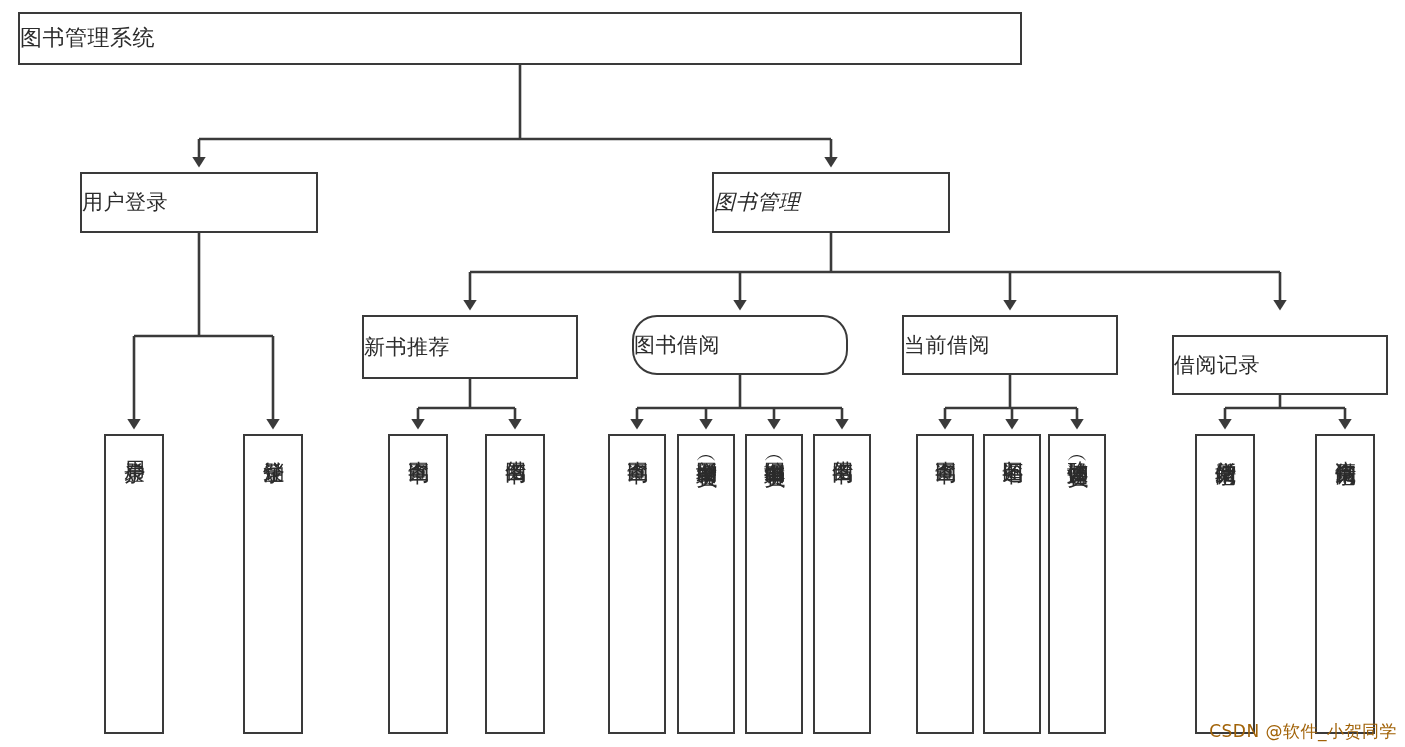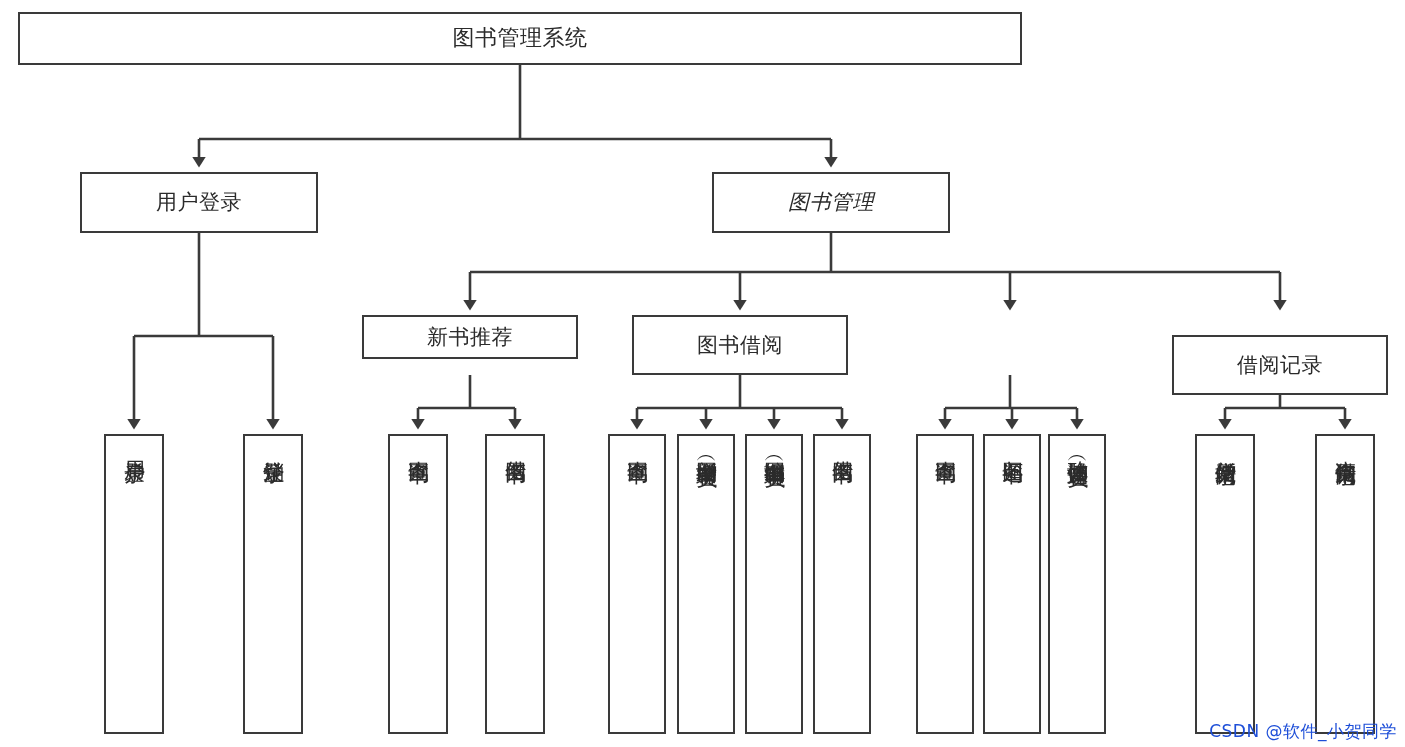--- a/index.html
+++ b/index.html
@@ -17,21 +17,20 @@
     background: #ffffff;
     overflow: hidden;
   }
   .node {
     position: absolute;
     box-sizing: border-box;
     border: 2px solid #3a3a3a;
     background: #ffffff;
     display: flex;
     align-items: center;
-    justify-content: center;
     color: #2b2b2b;
   }
   .node .label {
     display: block;
     text-align: center;
     line-height: 1.28;
     letter-spacing: 0.5px;
   }
   .node.horiz .label {
     font-size: 21px;
@@ -62,21 +61,21 @@
     top: 0;
     width: 1405px;
     height: 747px;
     pointer-events: none;
   }
   .watermark {
     position: absolute;
     right: 8px;
     bottom: 4px;
     font-size: 17px;
-    color: #1d4ed8;
+    color: #a16207;
     white-space: nowrap;
     letter-spacing: 0.5px;
   }
 </style>
 </head>
 <body>
 
 <div id="canvas">
 
   <svg id="wires" viewBox="0 0 1405 747">
@@ -133,25 +132,28 @@
     <span class="label">图书管理系统</span>
   </div>
 
   <div class="node horiz" style="left:80px; top:172px; width:238px; height:61px;">
     <span class="label">用户登录</span>
   </div>
   <div class="node horiz" style="left:712px; top:172px; width:238px; height:61px;font-style:italic;">
     <span class="label">图书管理</span>
   </div>
 
-  <div class="node horiz" style="left:362px; top:315px; width:216px; height:44px;">
+  <div class="node horiz" style="left:362px; top:315px; width:216px; height:64px;">
     <span class="label">新书推荐</span>
   </div>
-  <div class="node horiz" style="left:632px; top:315px; width:216px; height:60px;">
+  <div class="node horiz" style="left:632px; top:315px; width:216px; height:60px;border-radius:25px;">
     <span class="label">图书借阅</span>
+  </div>
+  <div class="node horiz" style="left:902px; top:315px; width:216px; height:60px;">
+    <span class="label">当前借阅</span>
   </div>
   <div class="node horiz" style="left:1172px; top:315px; width:216px; height:60px;margin-top:20px;">
     <span class="label">借阅记录</span>
   </div>
 
   <div class="node leaf" style="left:104px; top:434px; width:60px; height:300px;">
     <span class="label">用户登录</span>
   </div>
   <div class="node leaf" style="left:243px; top:434px; width:60px; height:300px;">
     <span class="label">注销登录</span>

